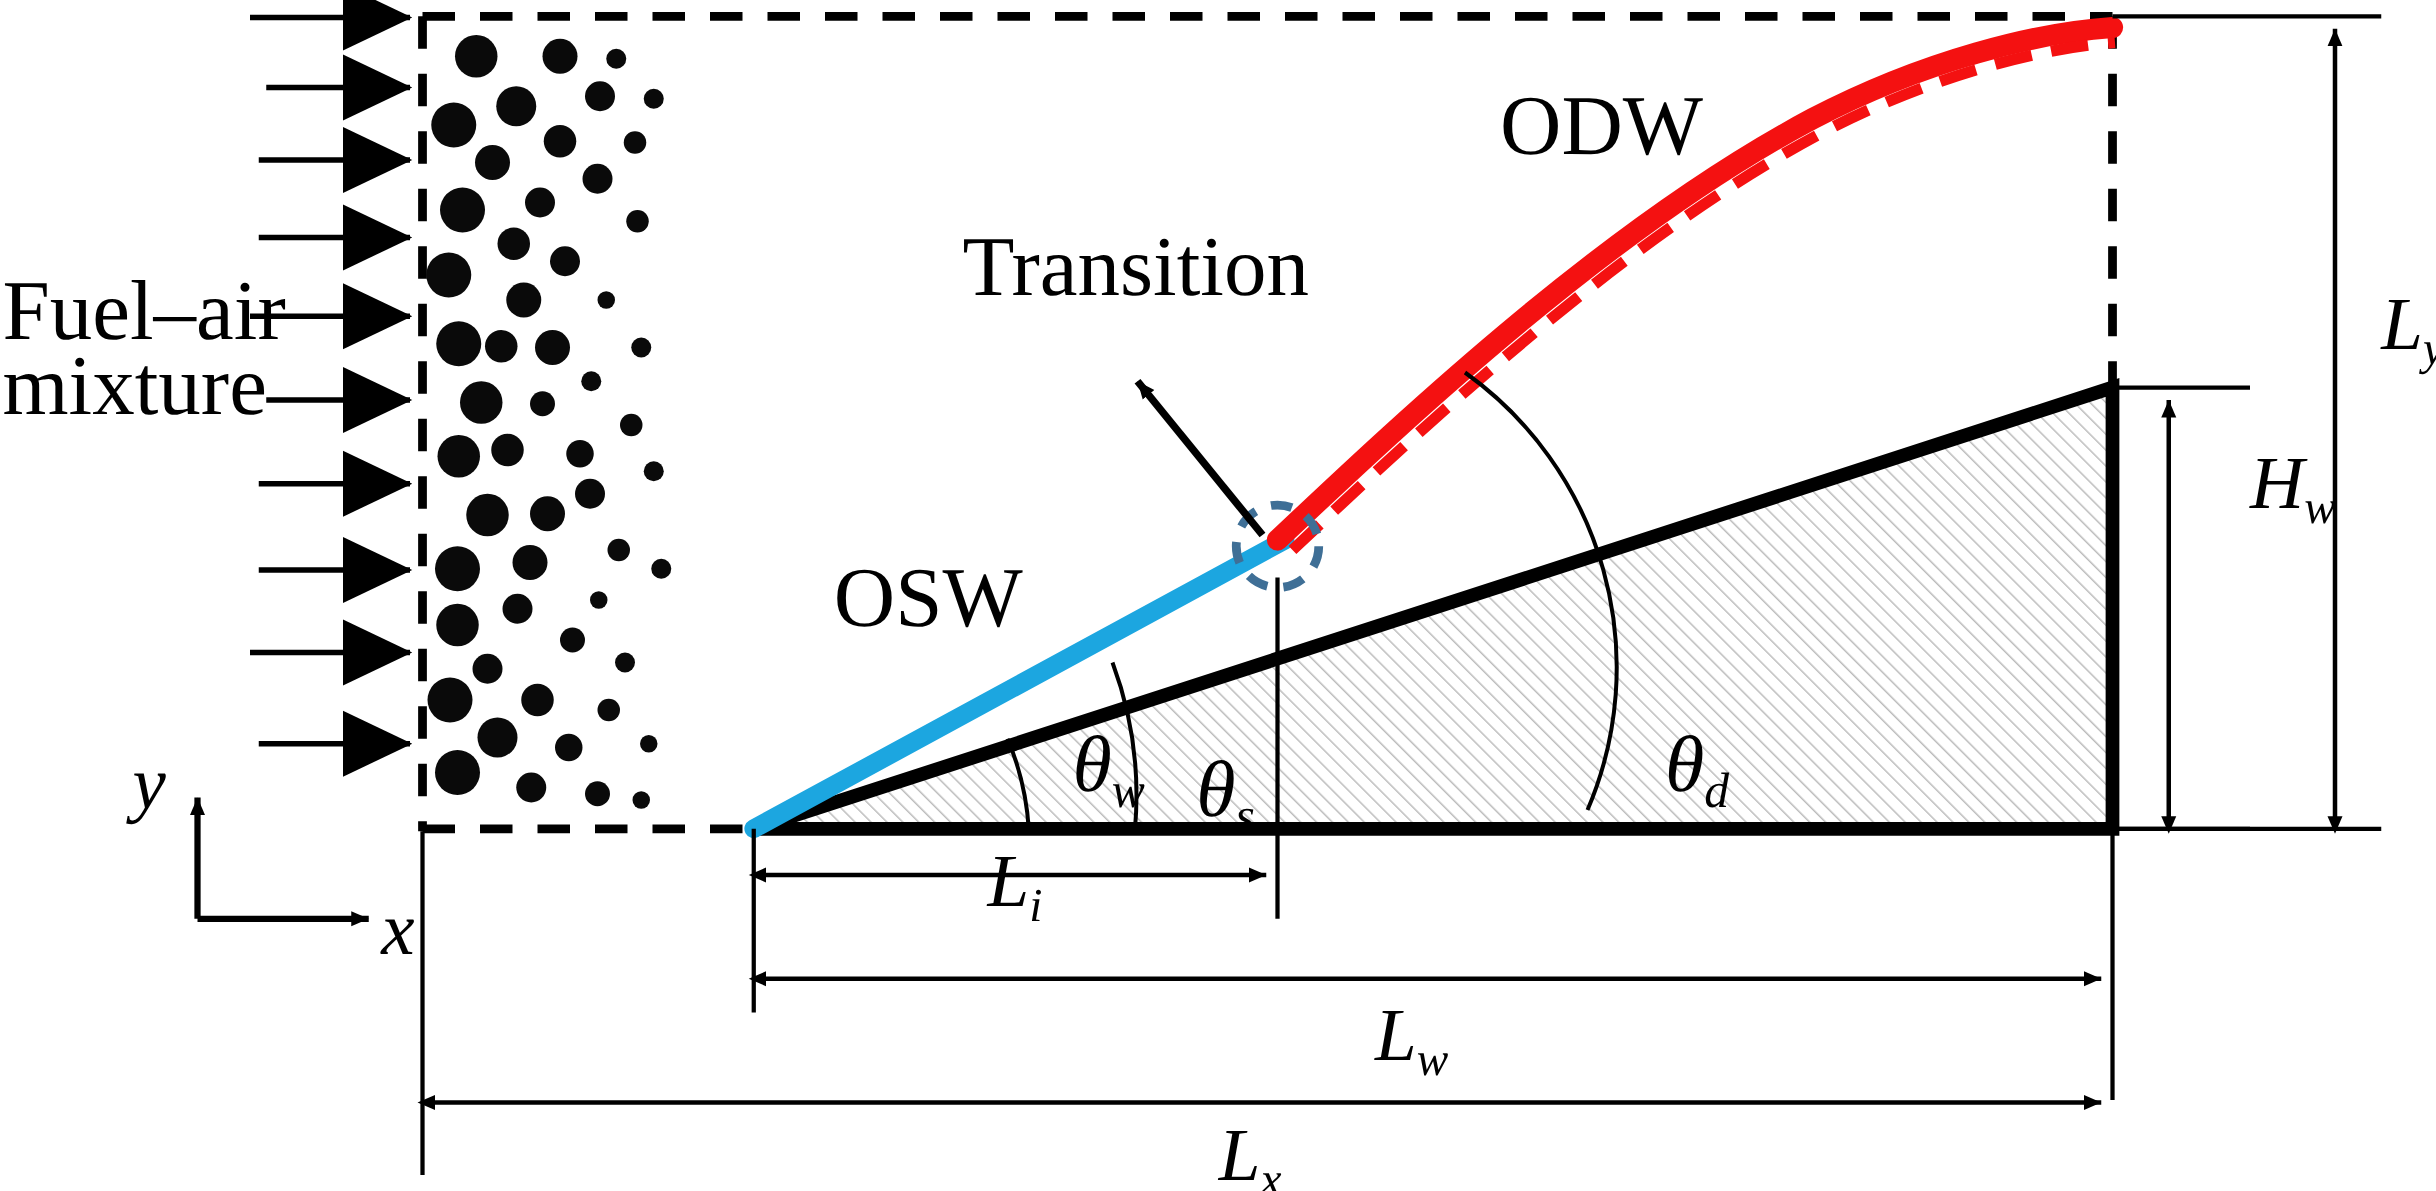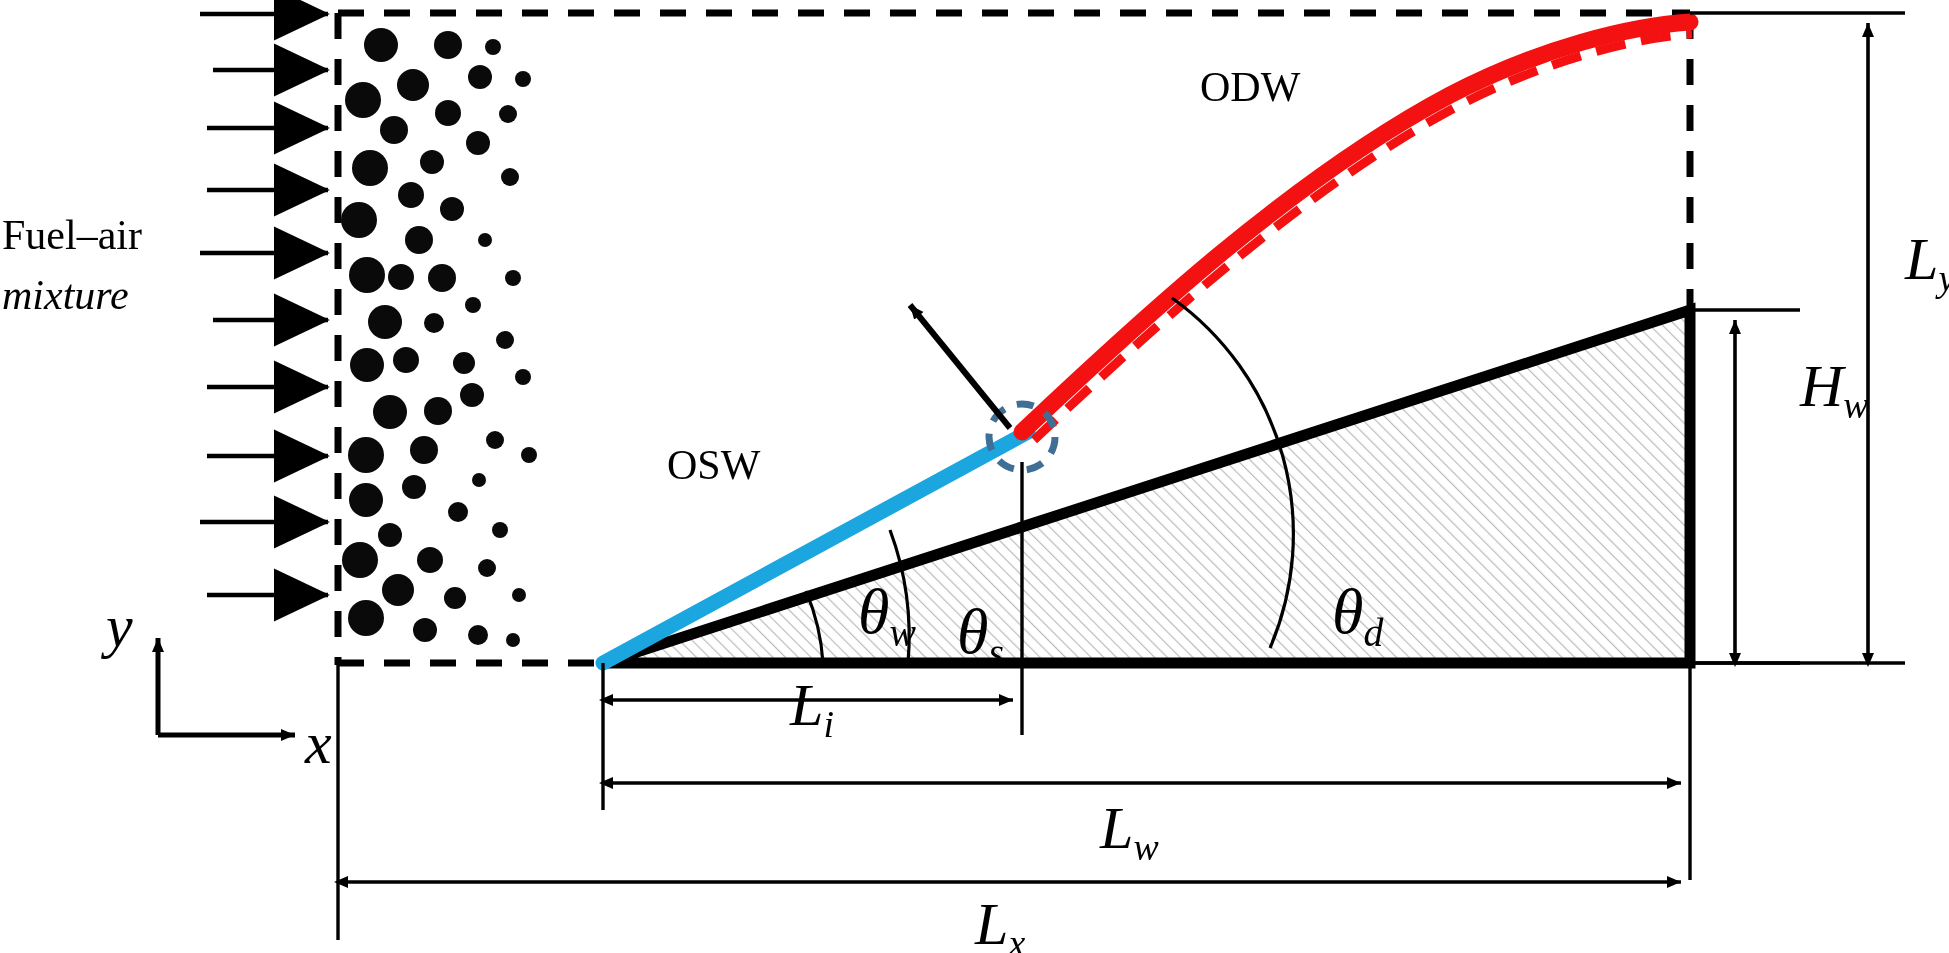--- a/index.html
+++ b/index.html
@@ -12,21 +12,21 @@
   }
   #stage svg{position:absolute;left:0;top:0;}
   .lbl{
     position:absolute;
     font-family:"Liberation Serif","DejaVu Serif",serif;
     color:#000;
     white-space:nowrap;
     line-height:1.05;
     user-select:none;
   }
-  .lbl-up{font-size:42px;}
+  .lbl-up{font-size:68px;}
   .sub{font-size:0.63em;vertical-align:-0.32em;font-style:italic;}
   .mathvar{font-size:60px;font-style:italic;}
   .thetalbl{font-size:64px;font-style:italic;}
   .thetalbl .sub{font-size:0.62em;}
 </style>
 </head>
 <body>
 
 <div id="stage">
 
@@ -187,26 +187,27 @@
 
     <g>
       <line x1="1690" y1="13" x2="1905" y2="13" stroke="#000" stroke-width="3.4"></line>
       <line x1="1690" y1="663" x2="1905" y2="663" stroke="#000" stroke-width="3.4"></line>
       <line x1="1868" y1="654" x2="1868" y2="23" stroke="#000" stroke-width="3.6" marker-start="url(#arrDimRev)" marker-end="url(#arrDim)"></line>
     </g>
 
   </svg>
 
   <div class="lbl lbl-up" style="left:2px;top:213px;">Fuel–air</div>
-  <div class="lbl lbl-up" style="left:2px;top:273px;font-style:italic;">mixture</div>
+  <div class="lbl lbl-up" style="left:2px;top:273px;">mixture</div>
 
   <div class="lbl lbl-up" style="left:667px;top:443px;text-align:right;">OSW</div>
 
   <div class="lbl lbl-up" style="left:1200px;top:65px;">ODW</div>
 
+  <div class="lbl lbl-up" style="left:770px;top:178px;">Transition</div>
 
 
   <div class="lbl mathvar" style="left:106px;top:595px;">y</div>
   <div class="lbl mathvar" style="left:305px;top:712px;">x</div>
 
   <div class="lbl thetalbl" style="left:858px;top:578px;">
     <span>θ</span><span class="sub">w</span>
   </div>
   <div class="lbl thetalbl" style="left:957px;top:598px;">
     <span>θ</span><span class="sub">s</span>

